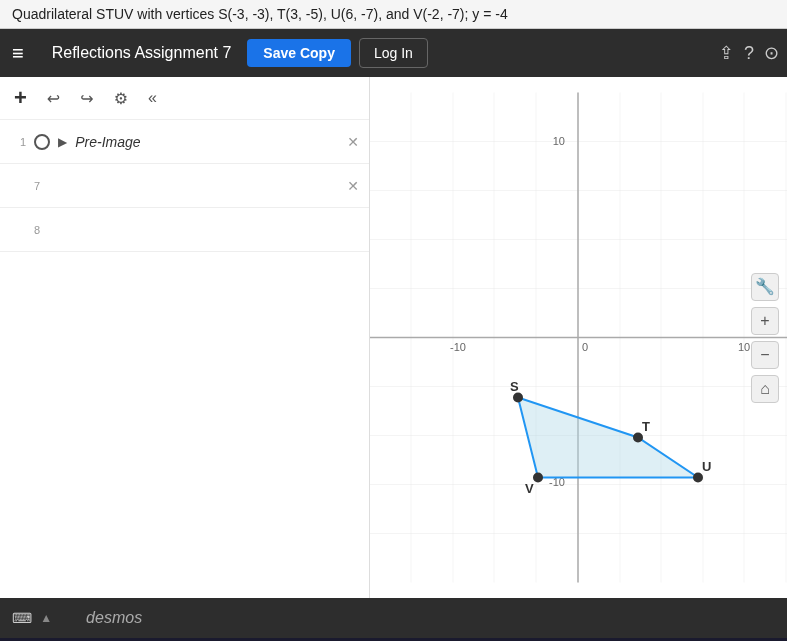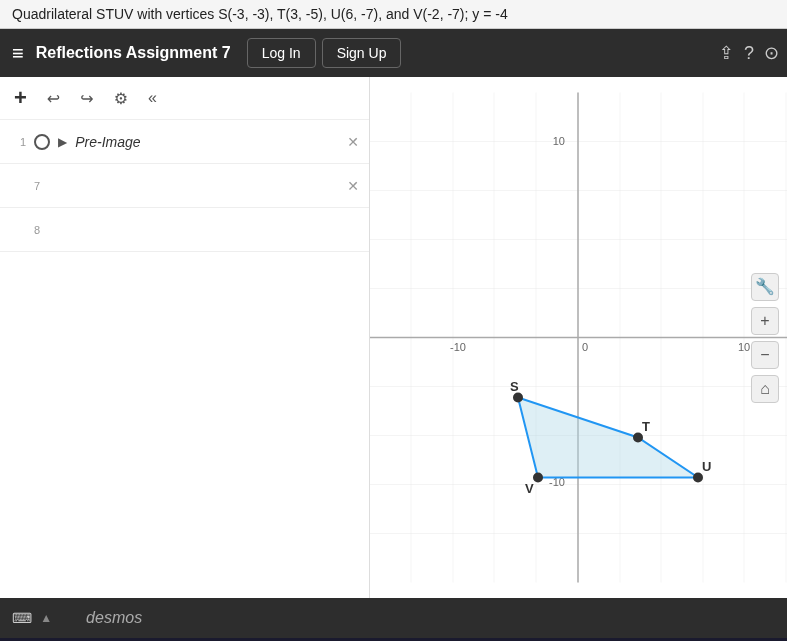--- a/index.html
+++ b/index.html
@@ -32,22 +32,23 @@
     }
     .header-hamburger {
       color: #fff;
       font-size: 20px;
       cursor: pointer;
       padding: 4px;
     }
     .header-title {
       color: #fff;
       font-size: 16px;
-      font-weight: bold;
+      font-weight: normal;
       margin-right: 8px;
+      margin-left: 16px;
     }
     .btn-save-copy {
       background: #1a73e8;
       color: #fff;
       border: none;
       border-radius: 4px;
       padding: 6px 16px;
       font-size: 14px;
       font-weight: bold;
       cursor: pointer;
@@ -245,23 +246,23 @@
 </head>
 <body>
 
 <div class="problem-bar">
   <span>Quadrilateral STUV with vertices S(-3, -3), T(3, -5), U(6, -7), and V(-2, -7); y = -4</span>
 </div>
 
 <div class="app-header">
   <span class="header-hamburger">≡</span>
   <span class="header-title">Reflections Assignment 7</span>
+  <button class="btn-save-copy">Save Copy</button>
   <div class="header-right-btns">
     <button class="btn-login">Log In</button>
-    <button class="btn-signup">Sign Up</button>
   </div>
   <div class="header-icons">
     <span class="header-icon">⇪</span>
     <span class="header-icon">?</span>
     <span class="header-icon">⊙</span>
   </div>
 </div>
 
 <div class="main-layout">
 

